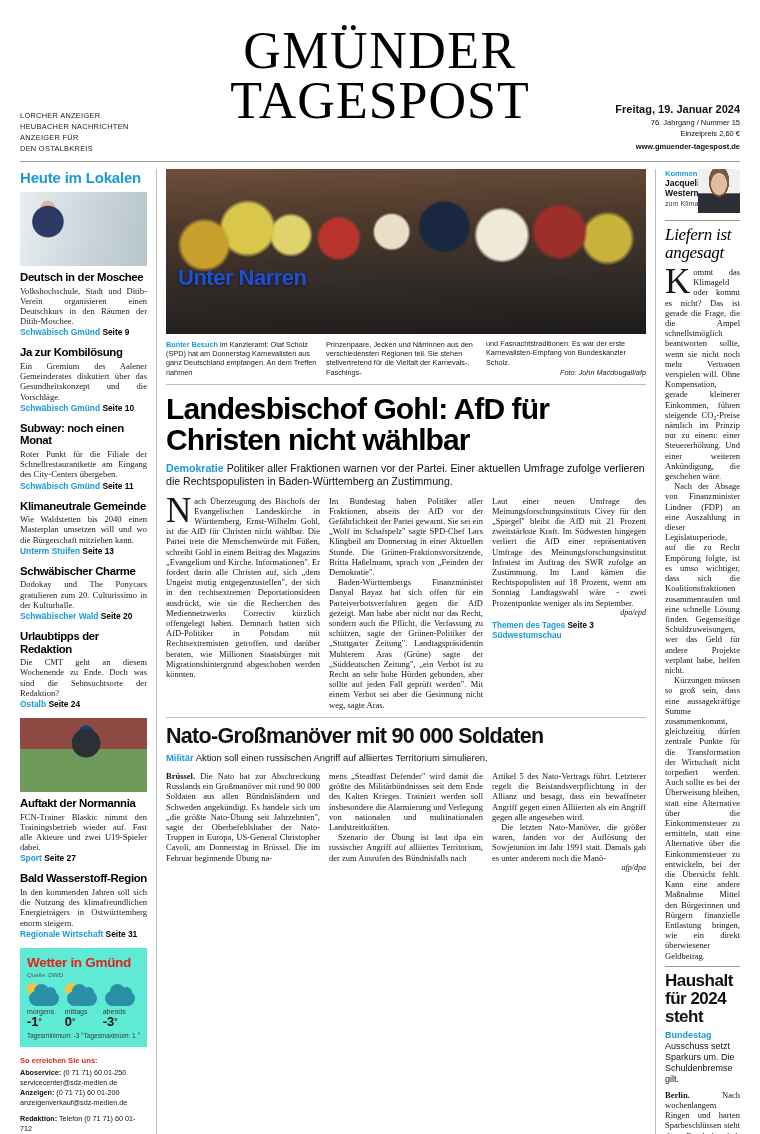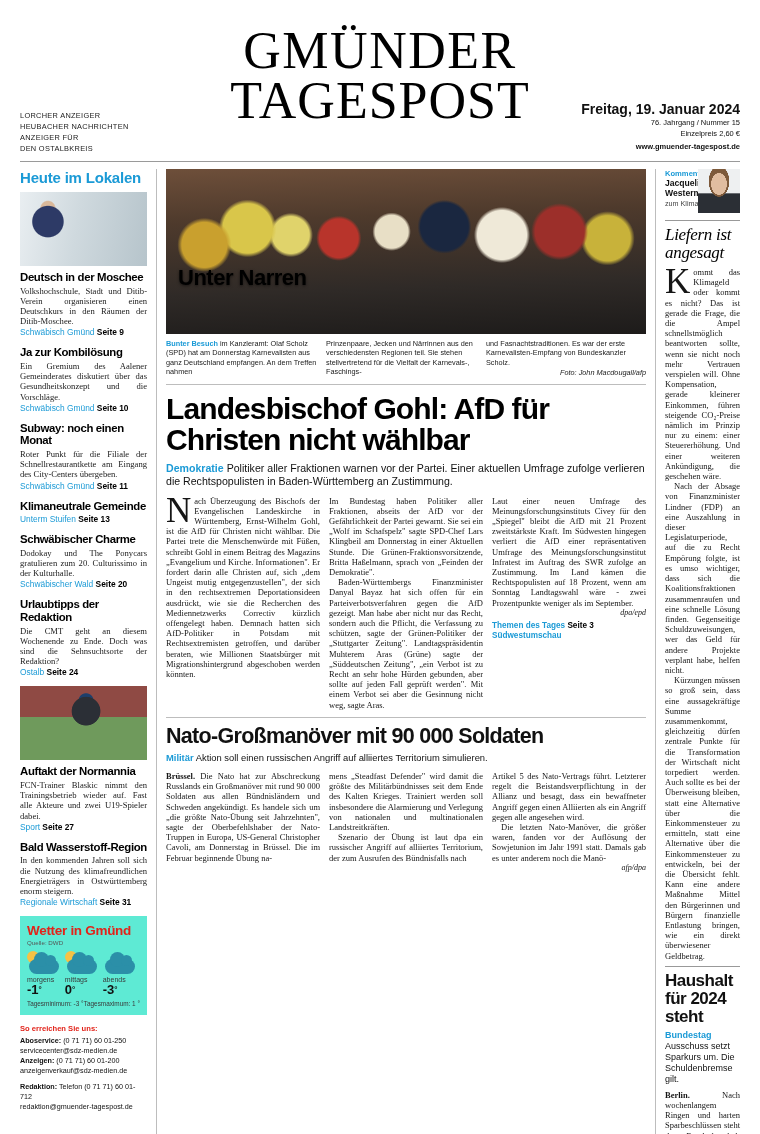--- a/index.html
+++ b/index.html
@@ -28,21 +28,21 @@
     line-height: 50px;
     letter-spacing: 1.5px;
     color: #000;
     padding: 0 120px;
   }
   .masthead-title .l2 { letter-spacing: 1px; }
   .masthead-right {
     position: absolute; right: 0; top: 104px;
     text-align: right; font-size: 7.5px; line-height: 11.5px; color: #111;
   }
-  .masthead-right .date { font-weight: 700; font-size: 14px; margin-bottom: 1px; }
+  .masthead-right .date { font-weight: 700; font-size: 11px; margin-bottom: 1px; }
   .masthead-right .url { font-weight: 700; margin-top: 1px; }
   .rule-top { border-top: 1px solid #9a9a9a; margin-top: 6px; }
 
   
   .body-grid { display: flex; gap: 0; margin-top: 7px; }
   .col-left { width: 136px; flex: none; padding-right: 9px; }
   .col-mid  { width: 500px; flex: none; padding: 0 9px; border-left: 1px solid #bdbdbd; border-right: 1px solid #bdbdbd; }
   .col-right{ width: 84px; flex: none; padding-left: 9px; }
 
   
@@ -67,21 +67,21 @@
   .side-item { margin-bottom: 9px; }
   .side-title {
     font-size: 11.4px; font-weight: 700; line-height: 12.6px;
     letter-spacing: -.35px; margin-bottom: 2px; color: #000;
   }
   .side-text {
     font-family: "Liberation Serif", serif;
     font-size: 8.6px; line-height: 10.2px; text-align: justify; color: #1a1a1a;
   }
   .side-ref { font-size: 8.4px; margin-top: 1px; line-height: 10px; }
-  .side-ref .sec { color: #1b9ad6; font-weight: 400; text-align: right; }
+  .side-ref .sec { color: #1b9ad6; font-weight: 700; text-align: right; }
   .side-ref .pg  { color: #000; font-weight: 700; }
 
   
   .weather { background: #5eead4; padding: 7px 7px 8px; margin-top: 3px; }
   .weather-title { color: #e2231a; font-size: 13.5px; font-weight: 700; letter-spacing: -.3px; }
   .weather-src { font-size: 6.2px; color: #555; margin-top: 1px; margin-bottom: 4px; }
   .weather-row { display: flex; justify-content: space-between; align-items: flex-end; }
   .wx { width: 33%; text-align: left; }
   .wx .ico { height: 24px; position: relative; margin-bottom: 2px; }
   .wx .lbl { font-size: 7px; color: #3a3a3a; }
@@ -115,24 +115,24 @@
       radial-gradient(circle at 36% 42%, #b8342b 0 6%, transparent 7%),
       radial-gradient(circle at 47% 38%, #e8dfc6 0 6%, transparent 7%),
       radial-gradient(circle at 58% 35%, #1a2740 0 8%, transparent 9%),
       radial-gradient(circle at 70% 40%, #efe9d8 0 7%, transparent 8%),
       radial-gradient(circle at 82% 38%, #9c2f2a 0 6%, transparent 7%),
       radial-gradient(circle at 92% 42%, #c8b23a 0 5%, transparent 6%),
       linear-gradient(178deg, #6e4f3a 0%, #4e3a2c 30%, #2f2a27 70%, #1d1b1a 100%);
   }
   .lead-photo .overlay-title {
     position: absolute; left: 12px; top: 96px;
-    color: #000000; font-size: 22px; font-weight: 700; letter-spacing: -.5px;
+    color: #1d4ed8; font-size: 22px; font-weight: 700; letter-spacing: -.5px;
     text-shadow: 0 1px 3px rgba(0,0,0,.55);
   }
-  .cap-row { display: flex; margin-top: 5px; }
+  .cap-row { display: flex; margin-top: 5px; align-items: center; }
   .cap-col { flex: 1; font-size: 7.3px; line-height: 9.4px; color: #1a1a1a; }
   .cap-col .lead { color: #1b9ad6; font-weight: 700; }
   .cap-credit { display: block; text-align: right; font-style: italic; margin-top: 1px; }
   .cap-rule { border-top: 1px solid #bdbdbd; margin-top: 6px; }
 
   
   .main-hl {
     font-size: 30px; font-weight: 700; line-height: 31px;
     letter-spacing: -.9px; margin-top: 8px; color: #000;
   }
@@ -235,20 +235,21 @@
       </div>
 
       <div class="side-item">
         <div class="side-title">Subway: noch einen Monat</div>
         <div class="side-text">Roter Punkt für die Filiale der Schnellrestaurantkette am Eingang des City-Centers übergeben.</div>
         <div class="side-ref"><span class="sec">Schwäbisch Gmünd</span> <span class="pg">Seite 11</span></div>
       </div>
 
       <div class="side-item">
         <div class="side-title">Klimaneutrale Gemeinde</div>
+        <div class="side-text">Wie Waldstetten bis 2040 einen Masterplan umsetzen will und wo die Bürgerschaft mitziehen kann.</div>
         <div class="side-ref"><span class="sec">Unterm Stuifen</span> <span class="pg">Seite 13</span></div>
       </div>
 
       <div class="side-item">
         <div class="side-title">Schwäbischer Charme</div>
         <div class="side-text">Dodokay und The Ponycars gratulieren zum 20. Culturissimo in der Kulturhalle.</div>
         <div class="side-ref"><span class="sec">Schwäbischer Wald</span> <span class="pg">Seite 20</span></div>
       </div>
 
       <div class="side-item">

